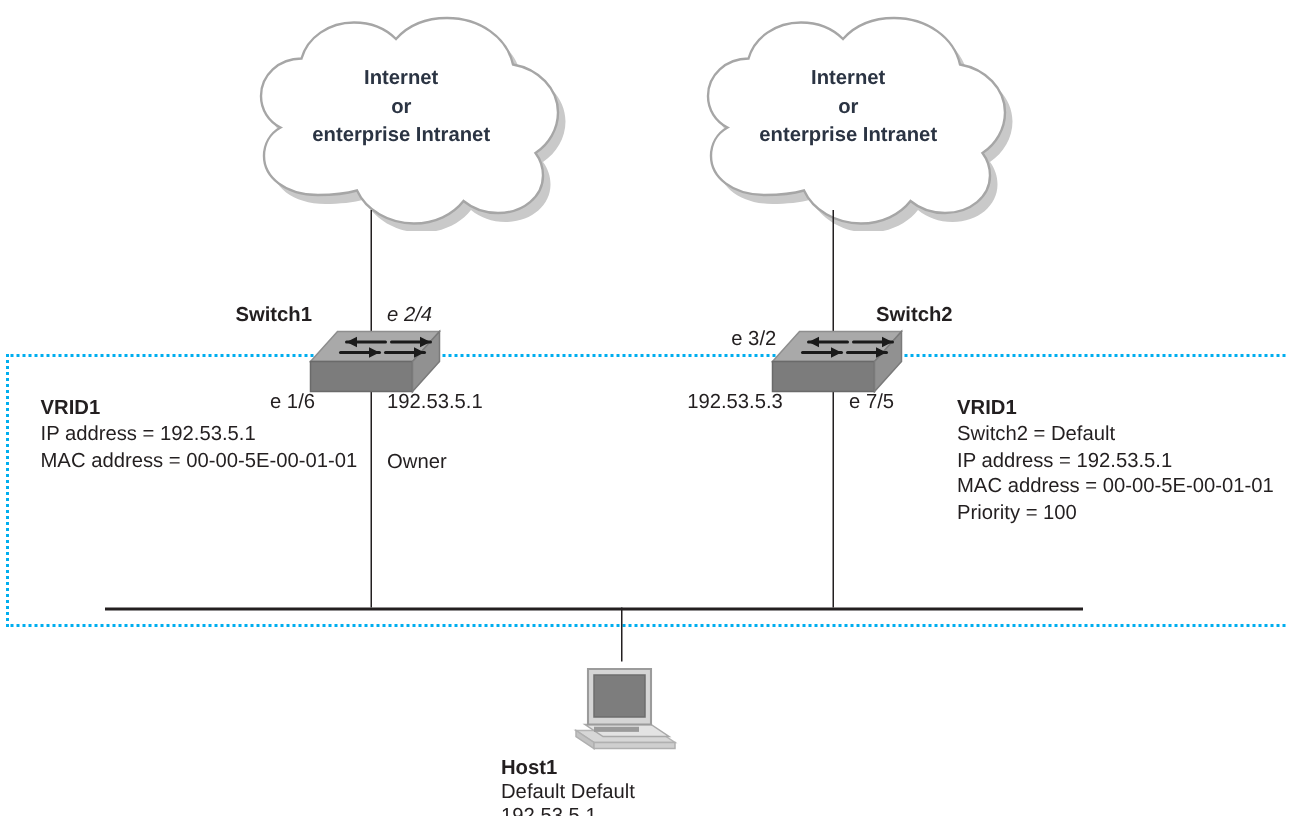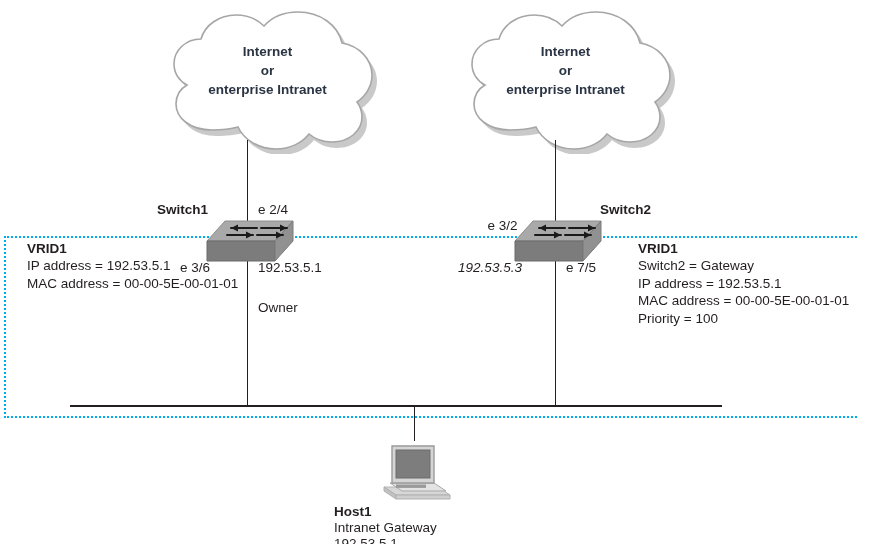--- a/index.html
+++ b/index.html
@@ -86,20 +86,21 @@
   }
   .laptop svg { display: block; }
 
   
   .infoblock {
     position: absolute;
     color: #231f20;
     font-size: 13.5px;
     line-height: 17.4px;
     white-space: nowrap;
+    margin-top: 23px;
   }
   .infoblock .hdr {
     font-weight: bold;
   }
 </style>
 </head>
 <body>
 
 <div id="canvas">
 
@@ -211,39 +212,39 @@
       <g fill="#1a1a1a">
         <polygon points="26,9 33,5.5 33,12.5"></polygon>
         <polygon points="48,16 41,12.5 41,19.5"></polygon>
         <polygon points="78,16 71,12.5 71,19.5"></polygon>
         <polygon points="82,9 75,5.5 75,12.5"></polygon>
       </g>
     </svg>
   </div>
 
   <div class="txt bold right" style="left:125px; top:201px; width:115px;">Switch1</div>
-  <div class="txt" style="left:258px; top:201px;">e 2/4</div>
-  <div class="txt right" style="left:150px; top:259px; width:90px;">e 3/6</div>
+  <div class="txt" style="left:258px; top:201px;font-style:italic;">e 2/4</div>
+  <div class="txt right" style="left:150px; top:259px; width:90px;">e 1/6</div>
   <div class="txt" style="left:258px; top:259px;">192.53.5.1</div>
   <div class="txt" style="left:258px; top:299px;">Owner</div>
 
   <div class="txt right" style="left:460px; top:217px; width:85px;">e 3/2</div>
-  <div class="txt bold" style="left:584px; top:201px;margin-left:16px;">Switch2</div>
-  <div class="txt right" style="left:435px; top:259px; width:110px;font-style:italic;">192.53.5.3</div>
+  <div class="txt bold" style="left:584px; top:201px;">Switch2</div>
+  <div class="txt right" style="left:435px; top:259px; width:110px;">192.53.5.3</div>
   <div class="txt" style="left:566px; top:259px;">e 7/5</div>
 
   <div class="infoblock" style="left:27px; top:240px;">
     <div class="hdr">VRID1</div>
     <div>IP address = 192.53.5.1</div>
     <div>MAC address = 00-00-5E-00-01-01</div>
   </div>
 
   <div class="infoblock" style="left:638px; top:240px;">
     <div class="hdr">VRID1</div>
-    <div>Switch2 = Gateway</div>
+    <div>Switch2 = Default</div>
     <div>IP address = 192.53.5.1</div>
     <div>MAC address = 00-00-5E-00-01-01</div>
     <div>Priority = 100</div>
   </div>
 
   <div class="laptop" style="left:376px; top:441px;">
     <svg width="78" height="62" viewBox="0 0 78 62" aria-hidden="true">
 
       <polygon points="8,46 62,46 74,54 20,54" fill="#d7d7d7" stroke="#b5b5b5" stroke-width="1"></polygon>
       <polygon points="8,46 8,50 20,58 20,54" fill="#c2c2c2" stroke="#b0b0b0" stroke-width="1"></polygon>
@@ -252,16 +253,16 @@
       <polygon points="14,42 58,42 70,50 26,50" fill="#e3e3e3" stroke="#a9a9a9" stroke-width="1"></polygon>
       <rect x="20" y="43.5" width="30" height="3.4" fill="#9a9a9a"></rect>
 
       <polygon points="16,5 58,5 58,42 16,42" fill="#d5d5d5" stroke="#9b9b9b" stroke-width="1.4"></polygon>
 
       <rect x="20" y="9" width="34" height="28" fill="#7d7d7d" stroke="#6d6d6d" stroke-width="1"></rect>
     </svg>
   </div>
 
   <div class="txt bold center" style="left:334px; top:503px; width:160px;">Host1</div>
-  <div class="txt center" style="left:334px; top:519px; width:160px;">Intranet Gateway</div>
+  <div class="txt center" style="left:334px; top:519px; width:160px;">Default Default</div>
   <div class="txt center" style="left:334px; top:535px; width:160px;">192.53.5.1</div>
 
 </div>
 
 </body></html>

